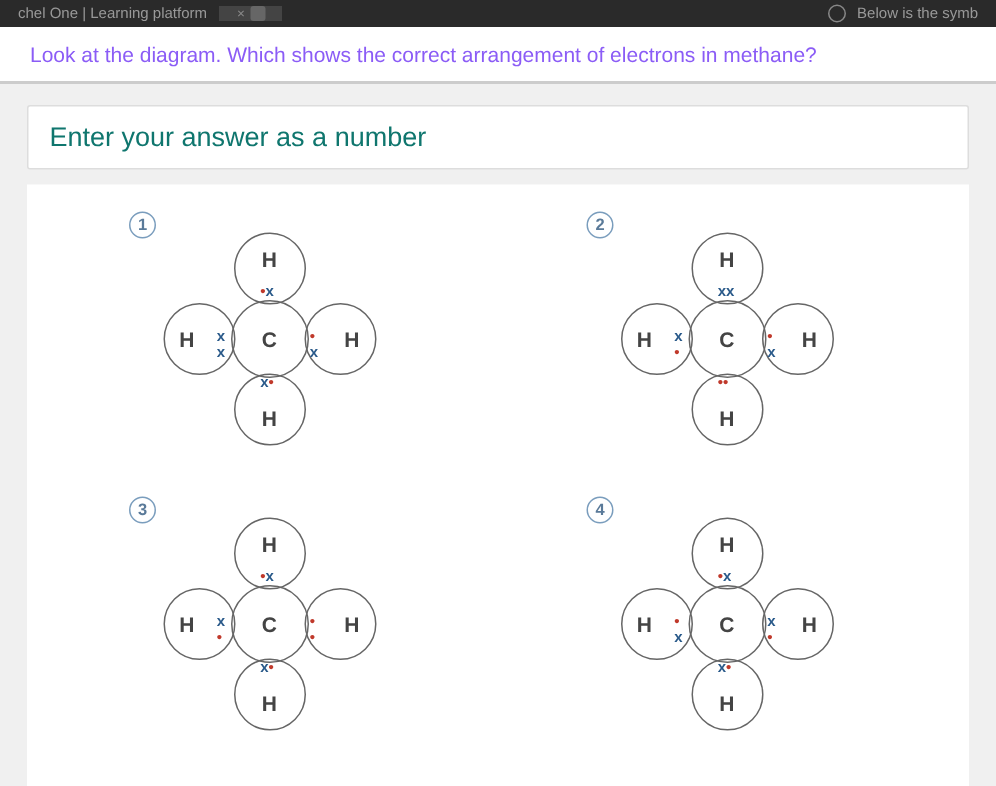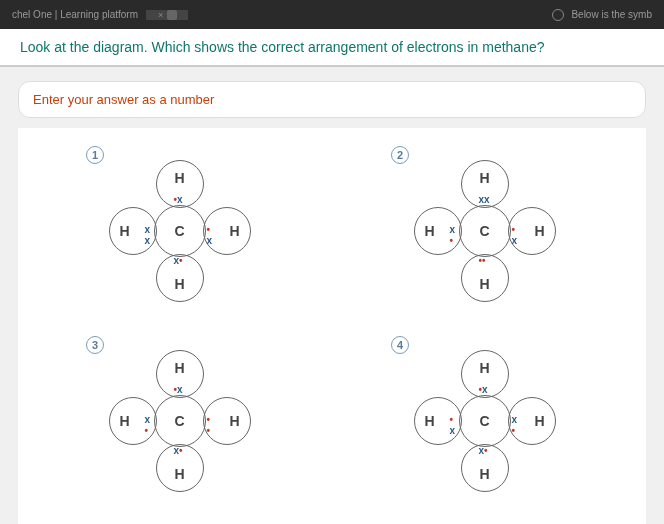--- a/index.html
+++ b/index.html
@@ -6,21 +6,21 @@
     body {
       width: 664px;
       height: 524px;
       font-family: Arial, sans-serif;
       background: #f0f0f0;
       overflow: hidden;
       filter: blur(0.5px);
     }
     .tab-bar {
       background: #2a2a2a;
-      height: 29px;
+      height: 18px;
       display: flex;
       align-items: center;
       padding: 0 4px;
       font-size: 10px;
       color: #999;
     }
     .tab {
       padding: 0 8px;
       display: flex;
       align-items: center;
@@ -28,31 +28,31 @@
     }
     .tab.active {
       background: #444;
       color: #ccc;
     }
     .tab-spacer { flex: 1; }
     .question-bar {
       background: #fff;
       padding: 10px 20px;
       font-size: 14px;
-      color: #0f766e;
+      color: #8b5cf6;
       border-bottom: 2px solid #ccc;
     }
     .answer-input {
       background: #fff;
       margin: 14px 18px 10px 18px;
       padding: 10px 14px;
       border: 1px solid #ddd;
-      border-radius: 12px;
-      color: #c2410c;
-      font-size: 13px;
+      border-radius: 2px;
+      color: #0f766e;
+      font-size: 18px;
     }
     .diagram-panel {
       background: #fff;
       margin: 0 18px;
       padding: 16px 24px 0 24px;
       height: 420px;
       position: relative;
     }
     .diagrams {
       display: grid;

